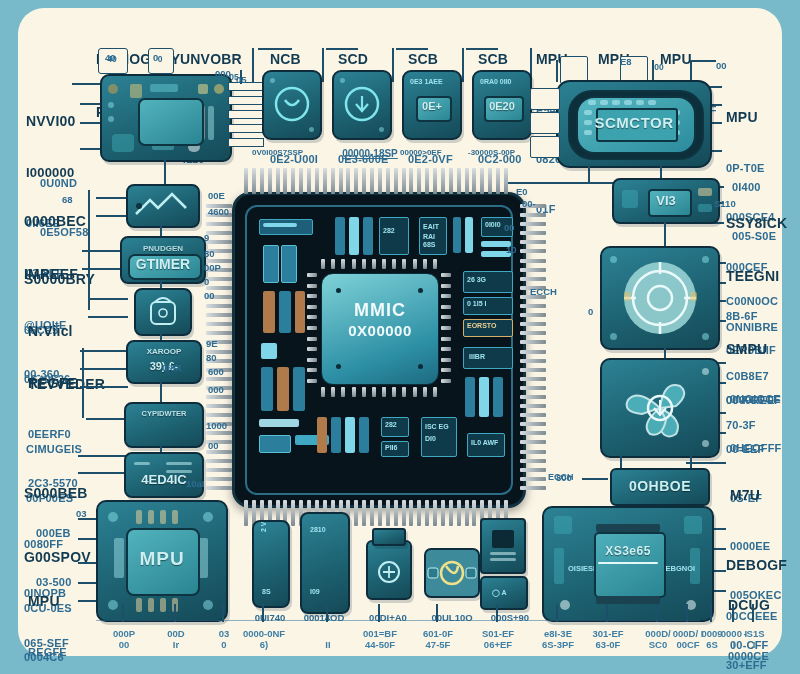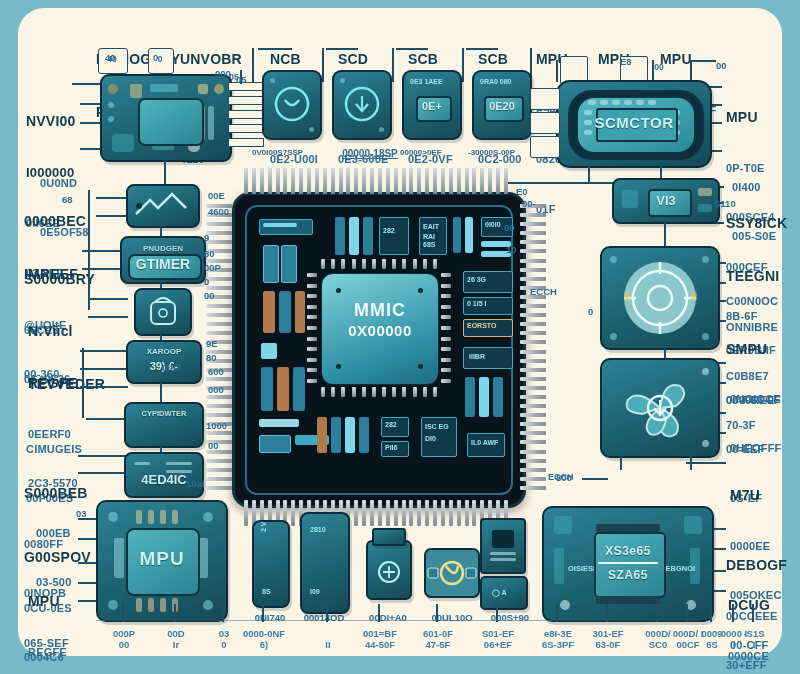--- a/index.html
+++ b/index.html
@@ -455,34 +455,36 @@
       </g>
       <circle cx="58" cy="48" r="12" fill="none" stroke="#eafafa" stroke-width="2.5"></circle>
       <path d="M58 40 L58 54 M52 48 L58 55 L64 48" stroke="#eafafa" stroke-width="2" fill="none"></path>
     </svg>
     <div class="pad" style="left:100px;top:8px;width:7px;height:7px;border-radius:4px;background:#cfeef0;"></div>
     <div class="pad" style="left:100px;top:80px;width:7px;height:7px;border-radius:4px;background:#cfeef0;"></div>
   </div>
   <div class="conn v" style="left:620px;top:454px;height:16px;"></div>
   <div class="conn v" style="left:690px;top:454px;height:16px;"></div>
 
+  <div class="chip" style="left:610px;top:468px;width:96px;height:34px;border-radius:6px;">
+    <div class="face" style="top:8px;font-size:14px;letter-spacing:.5px;">0OHBOE</div>
+  </div>
   <div class="cellt" style="left:548px;top:472px;width:50px;text-align:left;font-size:9px;">ECCH</div>
   <div class="conn h" style="left:582px;top:478px;width:26px;"></div>
 
   <div class="chip" style="left:542px;top:506px;width:168px;height:112px;border-radius:10px;">
     <div class="pad" style="left:10px;top:8px;width:18px;height:18px;border-radius:3px;background:#3ba2ae;"></div>
     <div class="pad" style="left:140px;top:8px;width:18px;height:18px;border-radius:3px;background:#3ba2ae;"></div>
     <div class="pad" style="left:10px;top:40px;width:10px;height:36px;background:#3ba2ae;"></div>
     <div class="pad" style="left:146px;top:40px;width:10px;height:36px;background:#3ba2ae;"></div>
     <div class="small-txt" style="left:24px;top:56px;font-size:7.5px;">OISIESID</div>
     <div class="small-txt" style="left:114px;top:56px;font-size:7.5px;">HIEBGNOI</div>
     <div class="inner" style="left:50px;top:24px;width:68px;height:62px;border-radius:5px;background:linear-gradient(150deg,#4eafbb,#2a8592);"></div>
     <div class="face" style="top:36px;font-size:12px;letter-spacing:.5px;">XS3e65</div>
     <div class="pad" style="left:54px;top:54px;width:60px;height:2px;background:#e6f7f8;opacity:1;"></div>
-    <div class="face" style="top:60px;font-size:12px;letter-spacing:.5px;">SZA65</div>
     <div class="pad" style="left:52px;top:16px;width:64px;height:8px;background:#1b4250;opacity:1;"></div>
     <div class="pad" style="left:52px;top:88px;width:64px;height:8px;background:#1b4250;opacity:1;"></div>
     <div class="pad" style="left:16px;top:92px;width:10px;height:10px;border-radius:5px;background:#eafafa;"></div>
     <div class="pad" style="left:142px;top:92px;width:10px;height:10px;border-radius:5px;background:#eafafa;"></div>
   </div>
 
   <div class="mcu">
     <div class="ring"></div>
 
     <div class="blk" style="left:24px;top:24px;width:52px;height:14px;background:#1d5f78;border:1px solid #3fa8c2;"></div>

